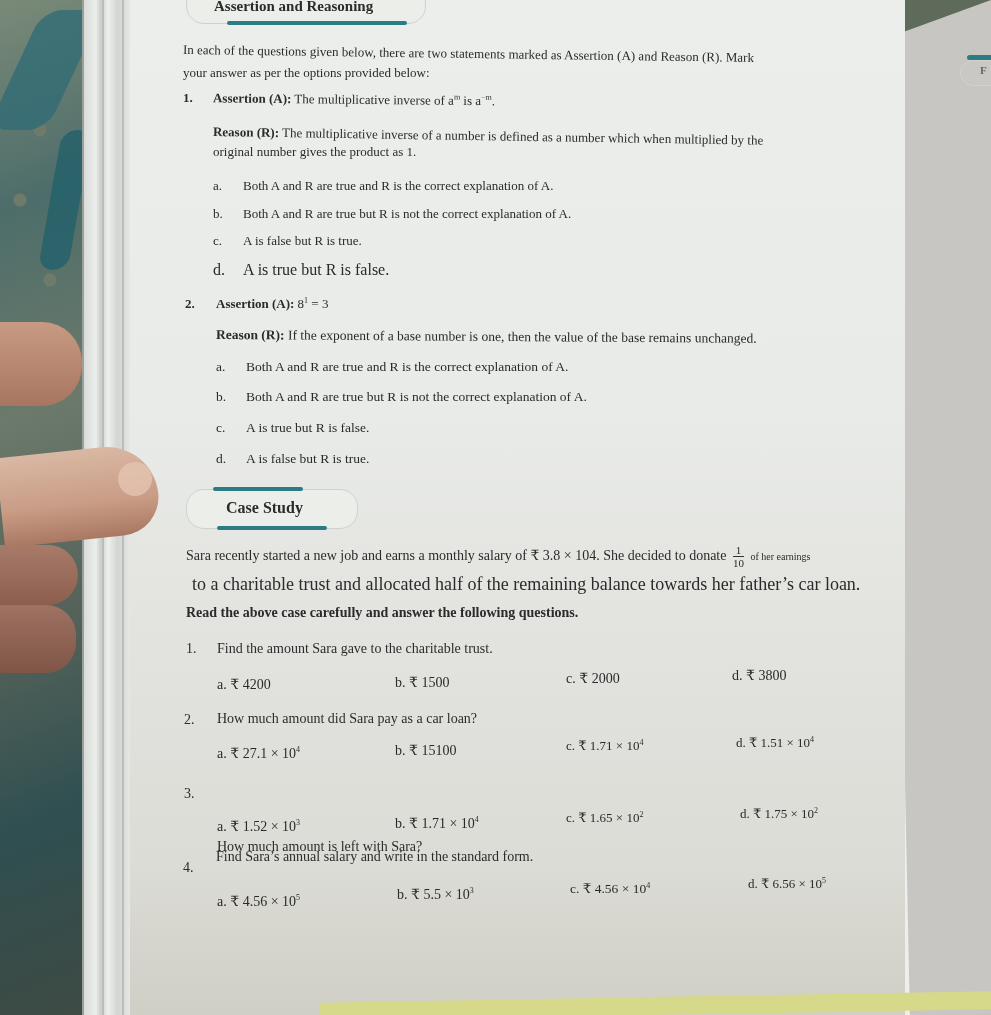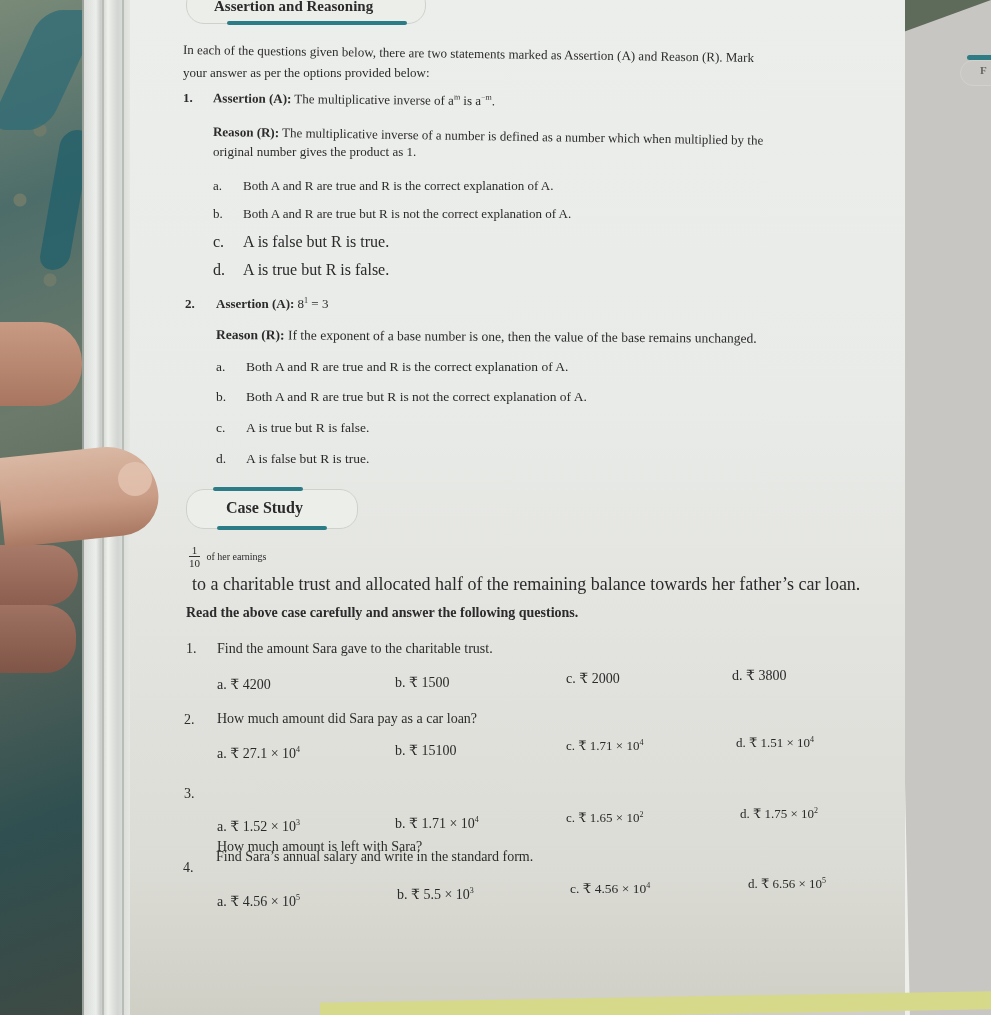--- a/index.html
+++ b/index.html
@@ -150,21 +150,21 @@
   <span>The multiplicative inverse of a number is defined as a number which when multiplied by the</span>
 </span>
 <span class="t" style="left:213px; top:144px; font-size:13px;">original number gives the product as 1.</span>
 
 <div class="mcq-opt" style="left:213px; top:178px; font-size:13px;">
   <span class="opt-label">a.</span><span>Both A and R are true and R is the correct explanation of A.</span>
 </div>
 <div class="mcq-opt" style="left:213px; top:206px; font-size:13px;">
   <span class="opt-label">b.</span><span>Both A and R are true but R is not the correct explanation of A.</span>
 </div>
-<div class="mcq-opt" style="left:213px; top:233px; font-size:16px;">
+<div class="mcq-opt" style="left:213px; top:233px; font-size:13px;">
   <span class="opt-label">c.</span><span>A is false but R is true.</span>
 </div>
 <div class="mcq-opt" style="left:213px; top:261px; font-size:16px;">
   <span class="opt-label">d.</span><span>A is true but R is false.</span>
 </div>
 
 <span class="t b" style="left:185px; top:296px; font-size:13px;">2.</span>
 <span class="t" style="left:216px; top:296px; font-size:13px;">
   <b>Assertion (A):</b>
   <span>8</span><sup>1</sup><span> = 3</span>
@@ -187,20 +187,21 @@
   <span class="opt-label">d.</span><span>A is false but R is true.</span>
 </div>
 
 <div class="section-pill" style="left:186px; top:489px; width:172px; height:40px;">
   <div class="bar-top" style="left:26px; top:-3px; width:90px;"></div>
   <div class="bar-bottom" style="left:30px; top:36px; width:110px;"></div>
 </div>
 <span class="pill-title t" style="left:226px; top:499px; font-size:16px;">Case Study</span>
 
 <div class="t" style="left:186px; top:544px; font-size:14px;">
+  <span>Sara recently started a new job and earns a monthly salary of ₹ 3.8 × 104. She decided to donate</span>
   <span class="frac">
     <span class="num">1</span>
     <span class="den">10</span>
   </span>
   <span style="font-size:10px;">of her earnings</span>
 </div>
 <span class="t" style="left:192px; top:574px; font-size:18px;">to a charitable trust and allocated half of the remaining balance towards her father’s car loan.</span>
 <span class="t b" style="left:186px; top:605px; font-size:14px;">Read the above case carefully and answer the following questions.</span>
 
 <span class="t" style="left:186px; top:641px;">1.</span>

